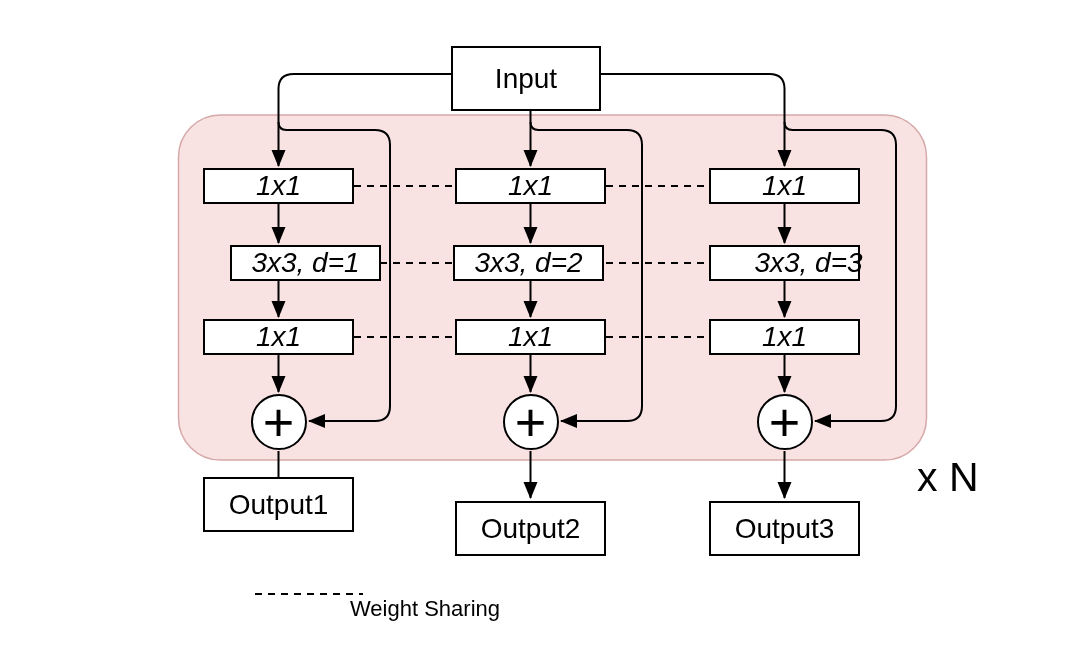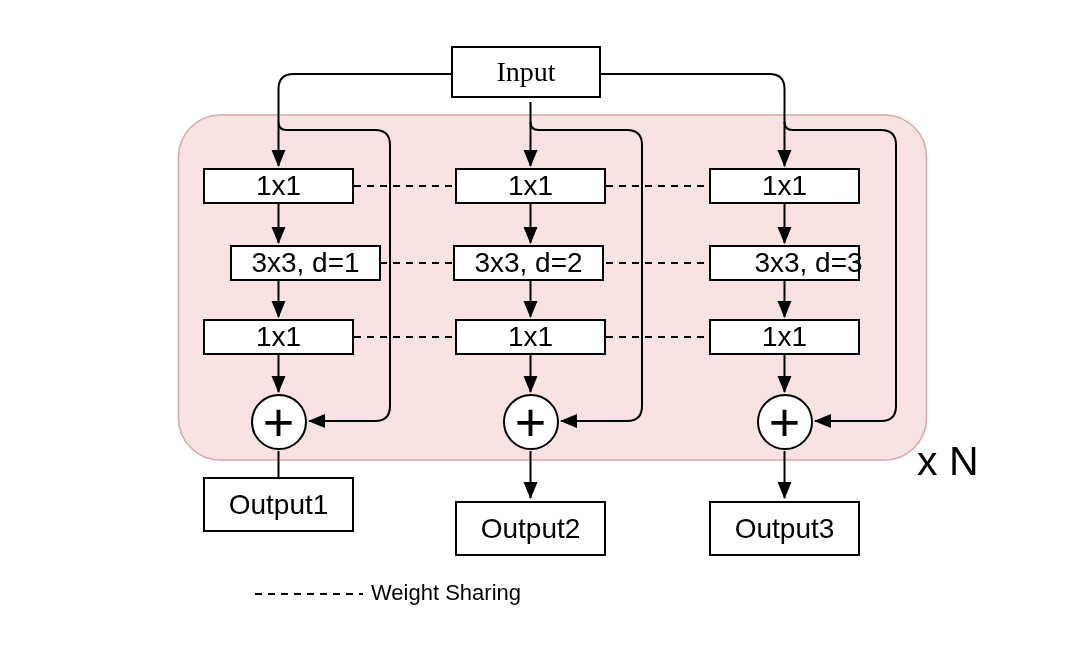--- a/index.html
+++ b/index.html
@@ -28,21 +28,21 @@
     background: #ffffff;
     border: 2px solid #000000;
     display: flex;
     align-items: center;
     justify-content: center;
     font-size: 28px;
     line-height: 1;
     white-space: nowrap;
     z-index: 2;
   }
-  .block { width: 151px; height: 36px; }
+  .block { width: 151px; height: 36px; font-style: italic; }
   .io-box { height: 55px; }
   .add-circle {
     position: absolute;
     box-sizing: border-box;
     width: 56px;
     height: 56px;
     border: 2.5px solid #000000;
     border-radius: 50%;
     background: #ffffff;
     display: flex;
@@ -53,20 +53,21 @@
   .add-circle span {
     font-size: 54px;
     line-height: 1;
     display: block;
   }
   .free-label {
     position: absolute;
     line-height: 1;
     white-space: nowrap;
     z-index: 2;
+    margin-top: 16px;
   }
   #repeat-label { font-size: 41px; }
   #legend-label { font-size: 22px; }
 </style>
 </head>
 <body>
 
 <div id="canvas">
 
   <svg id="wires" width="1086" height="670" viewBox="0 0 1086 670">
@@ -108,21 +109,21 @@
       <path d="M354,186 H455"></path>
       <path d="M606,186 H709"></path>
       <path d="M354,263 H455"></path>
       <path d="M606,263 H709"></path>
       <path d="M354,337 H455"></path>
       <path d="M606,337 H709"></path>
       <path d="M255,594 H363"></path>
     </g>
   </svg>
 
-  <div class="node io-box" style="left:451px; top:46px; width:150px; height:52px;font-family:Liberation Serif, serif;">Input</div>
+  <div class="node io-box" style="left:451px; top:46px; width:150px; height:65px;">Input</div>
 
   <div class="node block" style="left:203px; top:168px;">1x1</div>
   <div class="node block" style="left:203px; top:245px;margin-left:27px;">3x3, d=1</div>
   <div class="node block" style="left:203px; top:319px;">1x1</div>
 
   <div class="node block" style="left:455px; top:168px;">1x1</div>
   <div class="node block" style="left:453px; top:245px;">3x3, d=2</div>
   <div class="node block" style="left:455px; top:319px;">1x1</div>
 
   <div class="node block" style="left:709px; top:168px;">1x1</div>
@@ -138,15 +139,15 @@
   <div class="add-circle" style="left:756.5px; top:394px;">
     <span>+</span>
   </div>
 
   <div class="node io-box" style="left:203px; top:477px; width:151px;">Output1</div>
   <div class="node io-box" style="left:455px; top:501px; width:151px;">Output2</div>
   <div class="node io-box" style="left:709px; top:501px; width:151px;">Output3</div>
 
   <div class="free-label" id="repeat-label" style="left:917px; top:441px;">x N</div>
 
-  <div class="free-label" id="legend-label" style="left:371px; top:582px;">Weight Sharing</div>
+  <div class="free-label" id="legend-label" style="left:350px; top:582px;">Weight Sharing</div>
 
 </div>
 
 </body></html>

